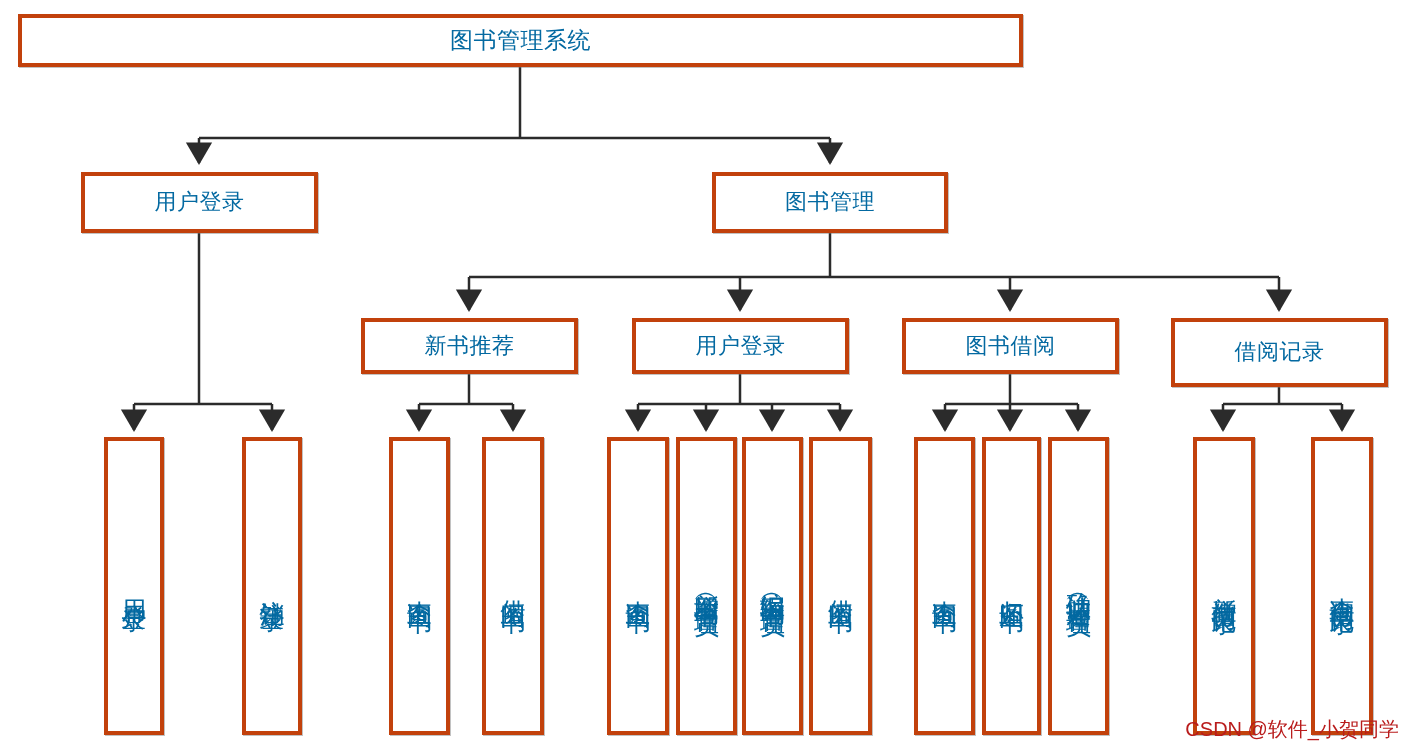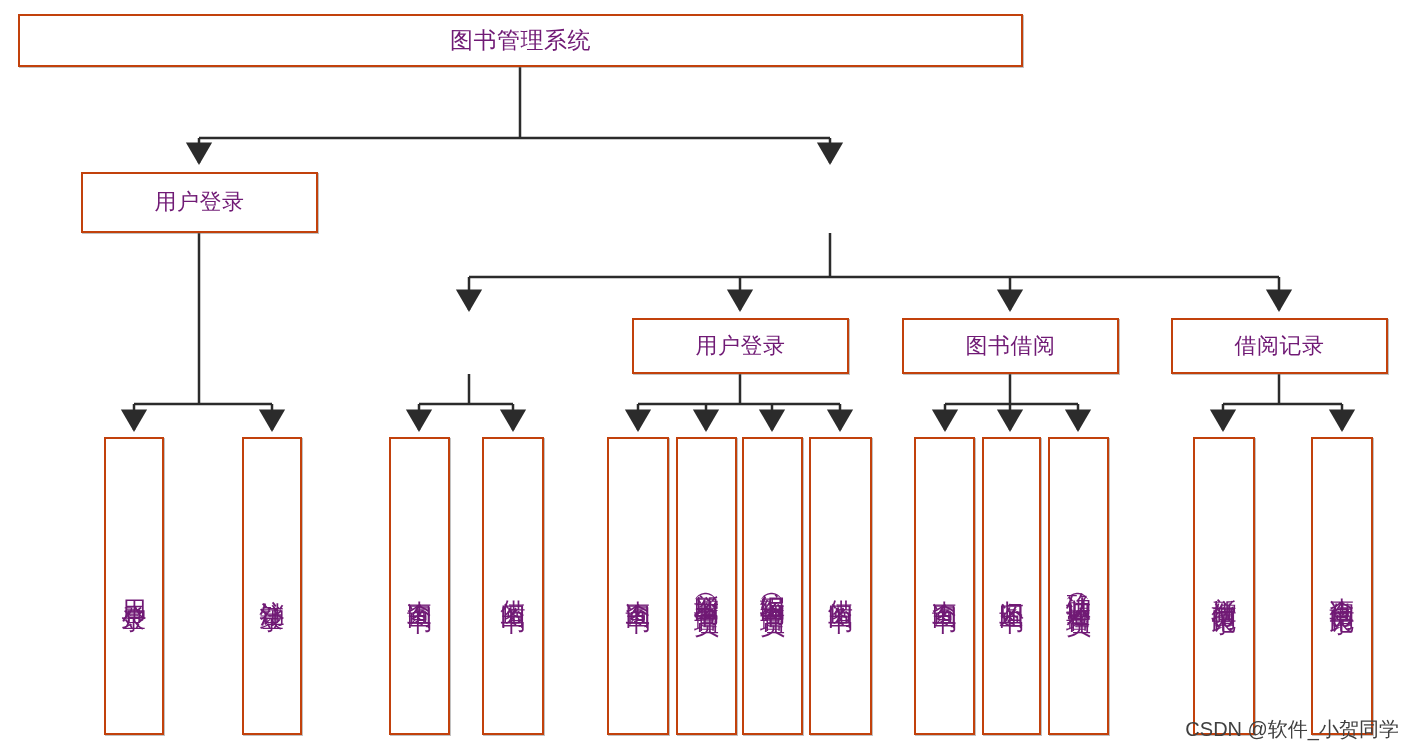--- a/index.html
+++ b/index.html
@@ -21,26 +21,26 @@
     position: absolute;
     left: 0;
     top: 0;
     width: 1405px;
     height: 747px;
     pointer-events: none;
   }
   .node {
     position: absolute;
     box-sizing: border-box;
-    border: 2px solid #c2410c;
+    border: 4px solid #c2410c;
     background: #ffffff;
     display: flex;
     align-items: center;
     justify-content: center;
-    color: #701a75;
+    color: #0369a1;
     box-shadow: 1px 1px 0 rgba(120,120,120,0.45);
   }
   .node .label {
     text-align: center;
     line-height: 1.22;
     letter-spacing: 0.5px;
   }
   .node.horizontal .label {
     writing-mode: horizontal-tb;
     font-size: 22px;
@@ -52,21 +52,21 @@
     letter-spacing: 3px;
     line-height: 1;
   }
   .node.root .label { font-size: 23px; }
 
   #watermark {
     position: absolute;
     right: 6px;
     bottom: 4px;
     font-size: 20px;
-    color: #404040;
+    color: #b91c1c;
     font-family: "Liberation Sans", "DejaVu Sans", sans-serif;
     white-space: nowrap;
     pointer-events: none;
   }
 </style>
 </head>
 <body>
 
 <div id="canvas">
 
@@ -121,31 +121,37 @@
   </svg>
 
   <div class="node horizontal root" style="left:18px; top:14px; width:1005px; height:53px;">
     <span class="label">图书管理系统</span>
   </div>
 
   <div class="node horizontal" style="left:81px; top:172px; width:237px; height:61px;">
     <span class="label">用户登录</span>
   </div>
 
-
+  <div class="node horizontal" style="left:712px; top:172px; width:236px; height:61px;">
+    <span class="label">图书管理</span>
+  </div>
+
+  <div class="node horizontal" style="left:361px; top:318px; width:217px; height:56px;">
+    <span class="label">新书推荐</span>
+  </div>
 
   <div class="node horizontal" style="left:632px; top:318px; width:217px; height:56px;">
     <span class="label">用户登录</span>
   </div>
 
   <div class="node horizontal" style="left:902px; top:318px; width:217px; height:56px;">
     <span class="label">图书借阅</span>
   </div>
 
-  <div class="node horizontal" style="left:1171px; top:318px; width:217px; height:56px;">
+  <div class="node horizontal" style="left:1171px; top:318px; width:217px; height:69px;">
     <span class="label">借阅记录</span>
   </div>
 
   <div class="node vertical" style="left:104px; top:437px; width:60px; height:298px;">
     <span class="label">用户登录</span>
   </div>
 
   <div class="node vertical" style="left:242px; top:437px; width:60px; height:298px;">
     <span class="label">注销登录</span>
   </div>

